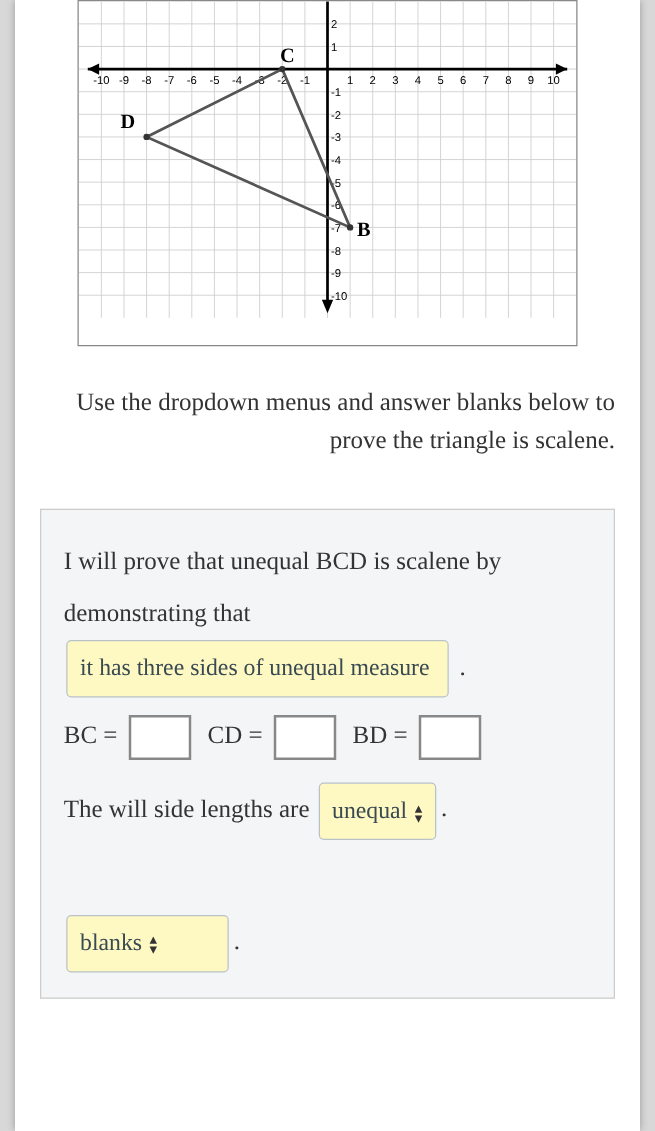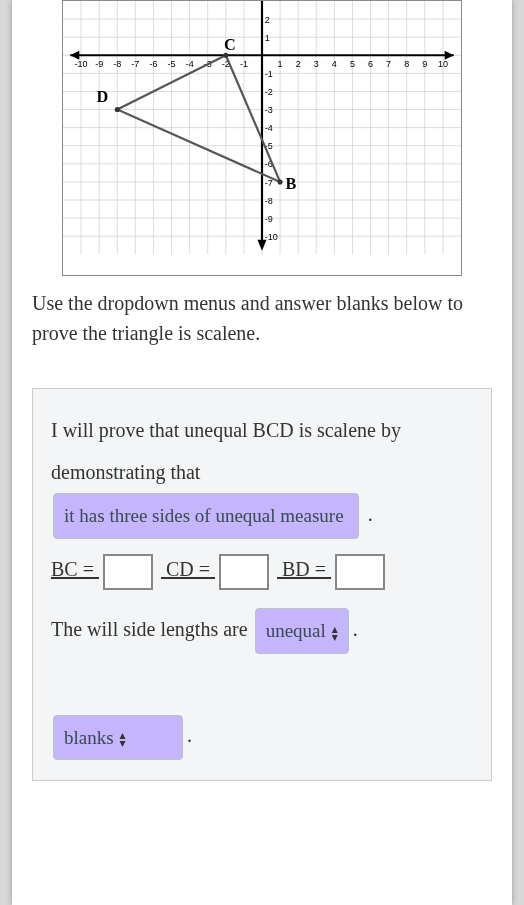--- a/index.html
+++ b/index.html
@@ -23,33 +23,34 @@
   .graph-wrap {
     border: 1px solid #888;
     width: 400px;
     margin: 0 auto;
     overflow: hidden;
   }
   .instr {
     font-size: 20px;
     color: #333;
     line-height: 1.5;
-    margin: 12px 0 40px 0;
+    margin: 30px 0 40px 0;
+    text-align: right;
   }
   .proof-box {
     border: 1px solid #ccc;
     background: #f3f5f6;
     padding: 20px 18px;
     font-size: 20px;
     color: #333;
     line-height: 2.1;
   }
   .dropdown-field {
     display: inline-block;
-    background: #c4b5fd;
+    background: #fef9c3;
     border: 1px solid #b9c2c7;
     border-radius: 4px;
     padding: 2px 10px;
     font-size: 19px;
     color: #3a4a52;
     vertical-align: middle;
     margin: 0 2px;
     white-space: nowrap;
   }
   .dropdown-field.wide {
@@ -72,21 +73,20 @@
     border: 2px solid #888;
     background: #fff;
     vertical-align: middle;
     margin: 0 8px 0 4px;
     font-size: 18px;
     text-align: center;
   }
   .eq-row {
     margin: 14px 0 18px 0;
     line-height: 1.6;
-    text-decoration: underline;
   }
   .eq-row span.lbl { white-space: nowrap; }
   .period { margin-left: 2px; }
 </style>
 </head>
 <body>
 
 <div class="page">
 
   <div class="graph-wrap">

